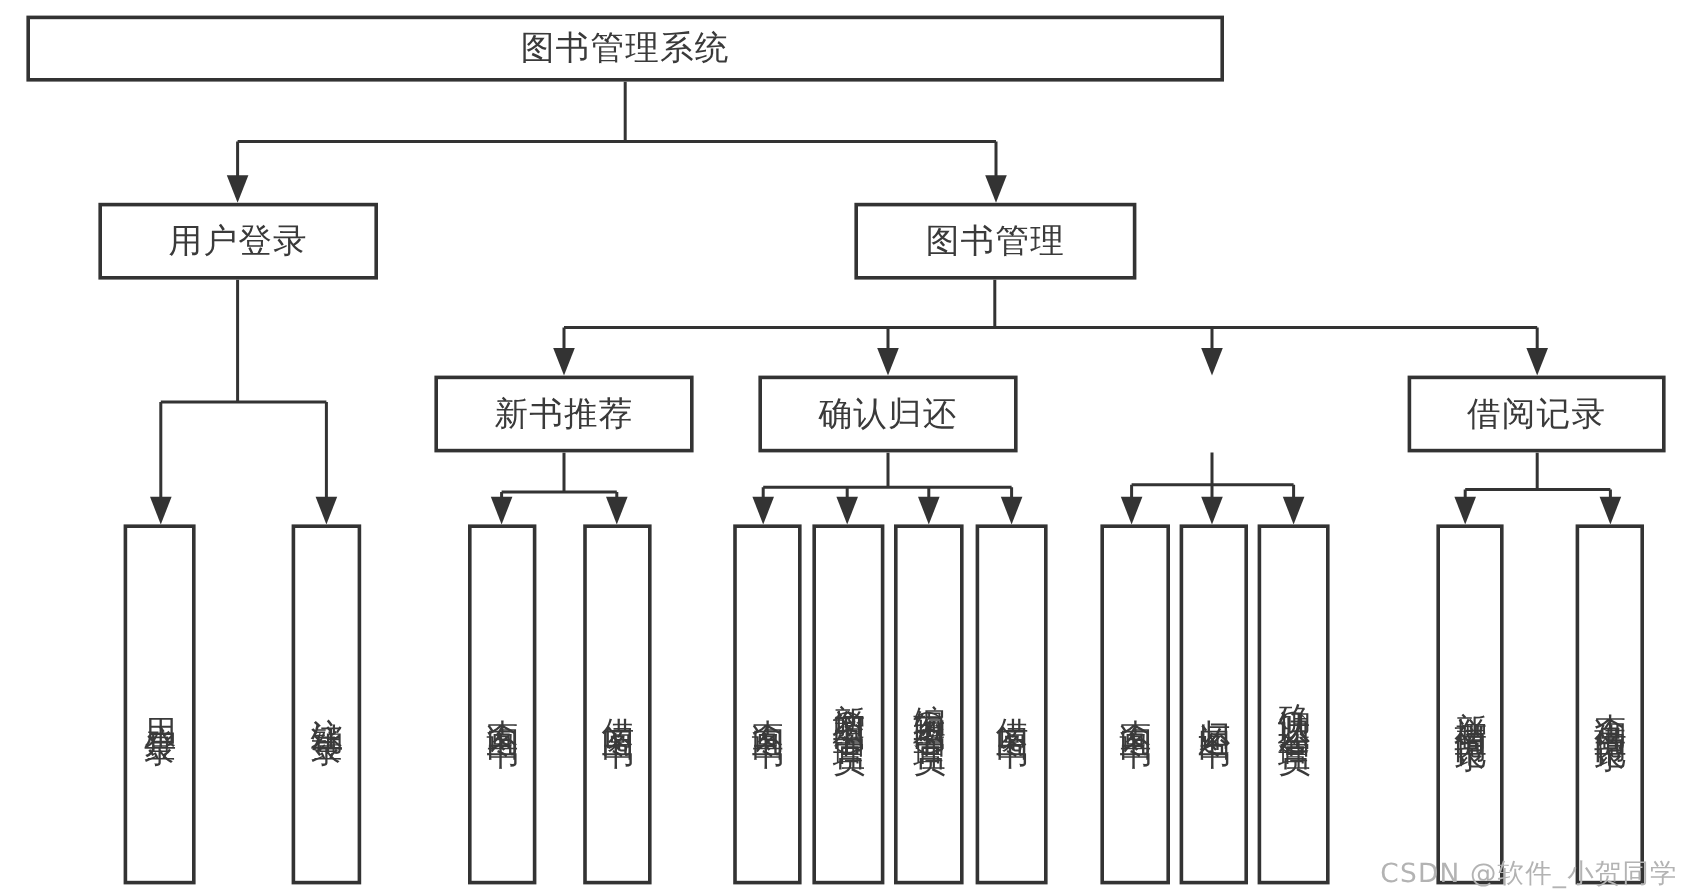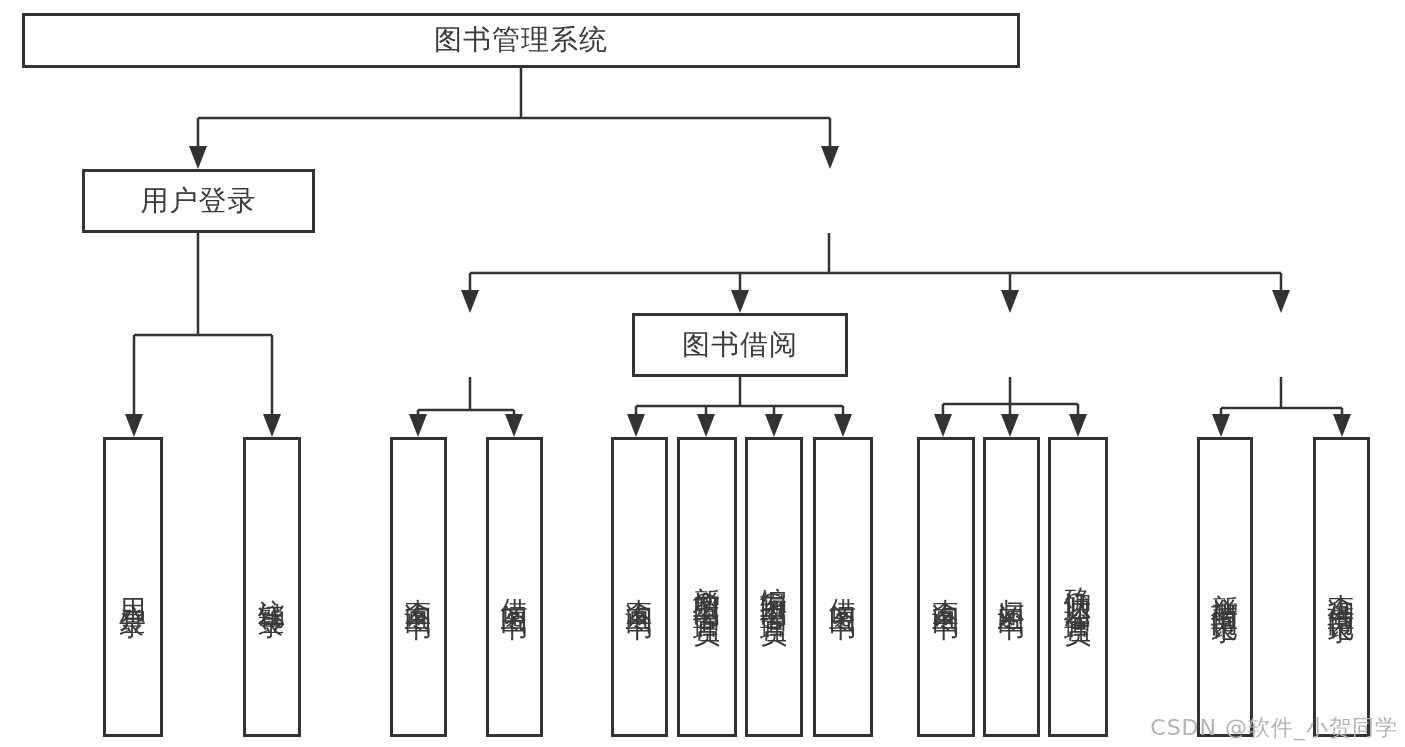--- a/index.html
+++ b/index.html
@@ -61,23 +61,32 @@
     </g>
   </svg>
 
   <div class="node" style="left:22px;top:13px;width:998px;height:55px;">
     <span class="lbl">图书管理系统</span>
   </div>
 
   <div class="node" style="left:82px;top:169px;width:233px;height:64px;">
     <span class="lbl">用户登录</span>
   </div>
+  <div class="node" style="left:712px;top:169px;width:235px;height:64px;">
+    <span class="lbl">图书管理</span>
+  </div>
 
+  <div class="node" style="left:362px;top:313px;width:216px;height:64px;">
+    <span class="lbl">新书推荐</span>
+  </div>
   <div class="node" style="left:632px;top:313px;width:216px;height:64px;">
-    <span class="lbl">图书借阅</span>
+    <span class="lbl">确认归还</span>
+  </div>
+  <div class="node" style="left:1173px;top:313px;width:215px;height:64px;">
+    <span class="lbl">借阅记录</span>
   </div>
 
   <div class="node leaf" style="left:103px;top:437px;width:60px;height:300px;">
     <span class="lbl">用户登录</span>
   </div>
   <div class="node leaf" style="left:243px;top:437px;width:58px;height:300px;">
     <span class="lbl">注销登录</span>
   </div>
 
   <div class="node leaf" style="left:390px;top:437px;width:57px;height:300px;">

